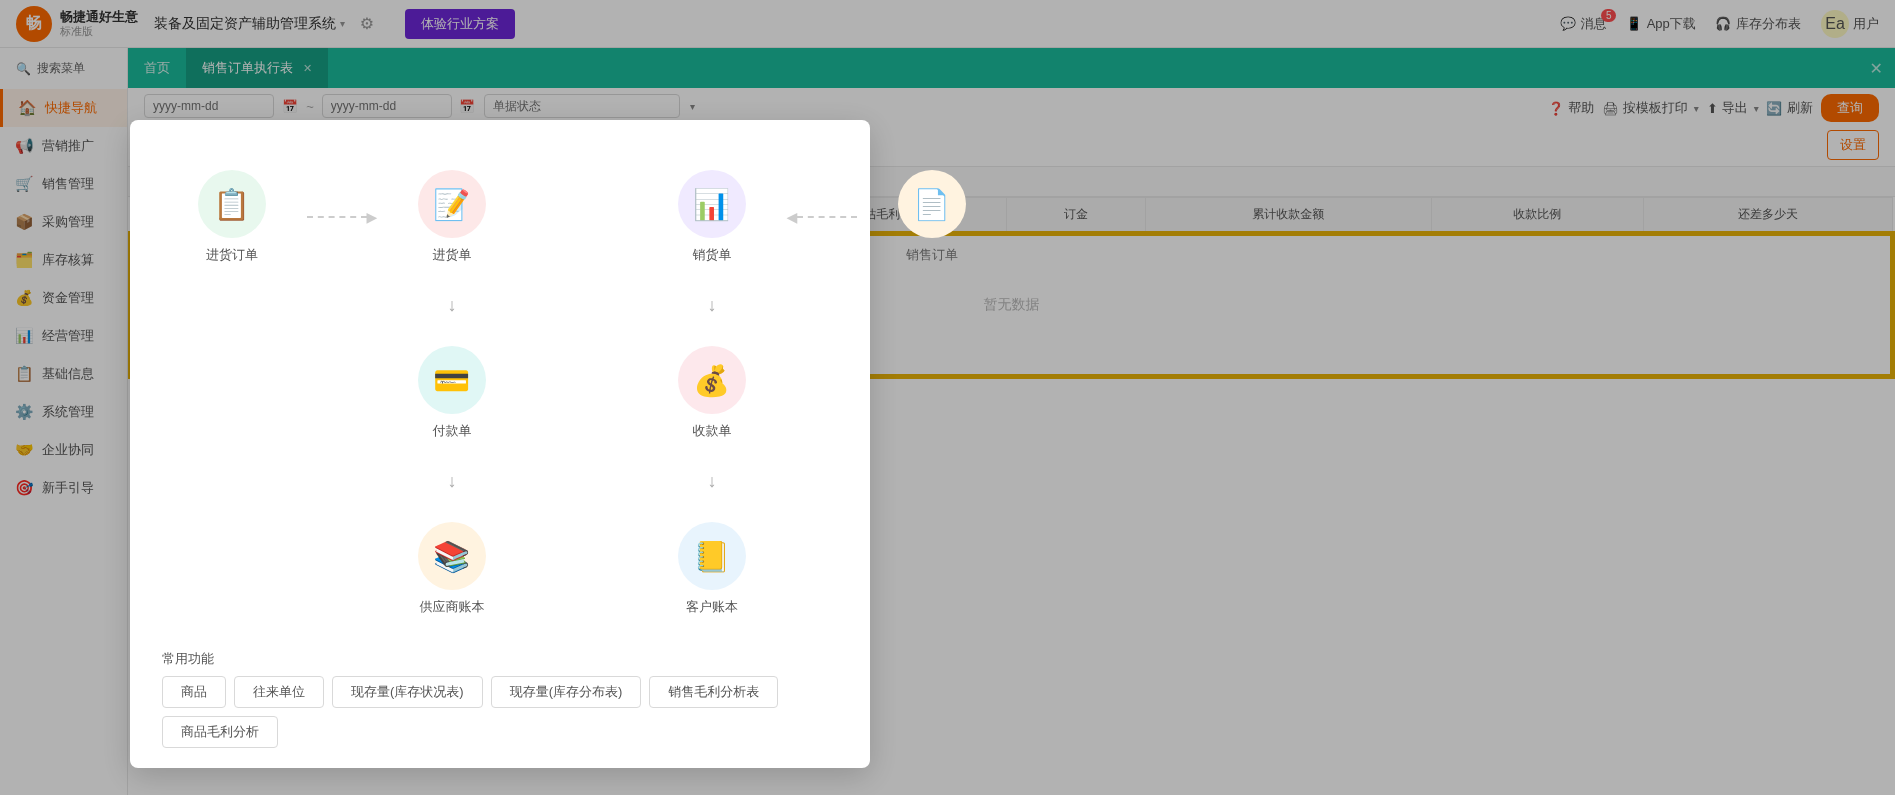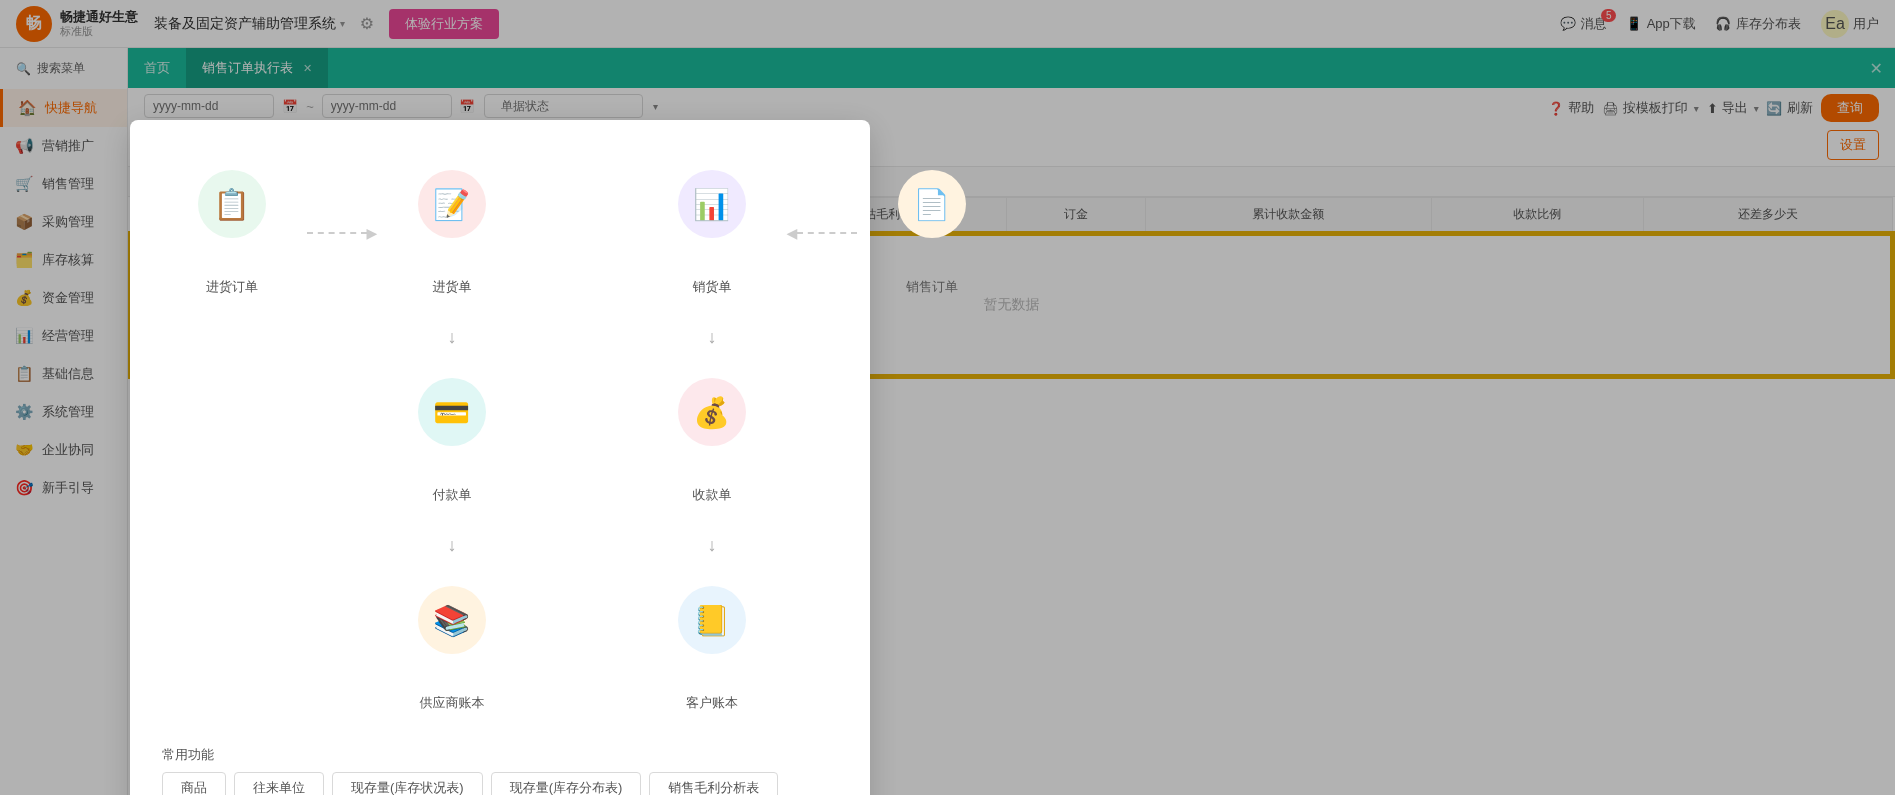--- a/index.html
+++ b/index.html
@@ -15,21 +15,21 @@
     
     .top-bar-left { display: flex; align-items: center; gap: 8px; }
     .logo-circle { width: 36px; height: 36px; background: #ff6b00; border-radius: 50%; display: flex; align-items: center; justify-content: center; color: #fff; font-size: 16px; font-weight: bold; }
     .app-title-block { display: flex; flex-direction: column; line-height: 1.2; }
     .app-title-main { font-size: 13px; color: #333; font-weight: bold; }
     .app-title-sub { font-size: 11px; color: #999; }
     .system-name { font-size: 14px; color: #333; margin-left: 8px; }
     .system-name-dropdown { display: flex; align-items: center; gap: 4px; cursor: pointer; }
     .chevron-down { font-size: 10px; color: #999; }
     .gear-btn { width: 28px; height: 28px; border: none; background: none; cursor: pointer; color: #999; font-size: 16px; display: flex; align-items: center; justify-content: center; }
-    .experience-btn { background: #ec4899; color: #fff; border: none; border-radius: 4px; padding: 6px 16px; font-size: 13px; cursor: pointer; margin-left: 0; }
+    .experience-btn { background: #6d28d9; color: #fff; border: none; border-radius: 4px; padding: 6px 16px; font-size: 13px; cursor: pointer; margin-left: 16px; }
     .top-bar-right { margin-left: auto; display: flex; align-items: center; gap: 20px; }
     .top-bar-item { display: flex; align-items: center; gap: 4px; cursor: pointer; color: #555; font-size: 13px; position: relative; }
     .badge { background: #ff4d4f; color: #fff; border-radius: 10px; font-size: 10px; padding: 1px 5px; position: absolute; top: -6px; right: -10px; }
     .user-avatar { width: 28px; height: 28px; background: #fef9c3; border-radius: 50%; display: flex; align-items: center; justify-content: center; font-size: 16px; }
 
     
     .tab-bar { display: flex; align-items: center; background: #1abc9c; height: 40px; padding: 0 0; flex-shrink: 0; }
     .tab-item { padding: 0 16px; height: 48px; display: flex; align-items: center; cursor: pointer; font-size: 13px; color: rgba(255,255,255,0.85); gap: 6px; }
     .tab-item.active { background: rgba(0,0,0,0.15); color: #fff; }
     .tab-close { font-size: 11px; color: rgba(255,255,255,0.7); cursor: pointer; margin-left: 4px; }
@@ -39,38 +39,38 @@
     .sidebar-nav { flex: 1; overflow-y: auto; }
     .nav-item { display: flex; align-items: center; gap: 8px; padding: 10px 16px; cursor: pointer; color: #555; font-size: 13px; transition: background 0.2s; }
     .nav-item.active { background: #fff3e8; color: #ff6b00; border-left: 3px solid #ff6b00; }
     .nav-icon { width: 18px; height: 18px; display: inline-flex; align-items: center; justify-content: center; font-size: 15px; }
     .toolbar-btn { display: flex; align-items: center; gap: 4px; cursor: pointer; color: #555; font-size: 13px; }
     .query-btn { background: #ff6b00; color: #fff; border: none; border-radius: 10px; padding: 5px 16px; cursor: pointer; font-size: 13px; }
     .set-btn { background: #fff; color: #ff6b00; border: 1px solid #ff6b00; border-radius: 4px; padding: 5px 12px; cursor: pointer; font-size: 13px; margin-top: 4px; }
     .filter-row { background: #f9f9f9; padding: 6px 16px; display: flex; align-items: center; gap: 8px; border-bottom: 1px solid #e8e8e8; flex-shrink: 0; }
     .filter-link { color: #1abc9c; font-size: 12px; cursor: pointer; }
     .date-input { border: 1px solid #d9d9d9; border-radius: 4px; padding: 4px 8px; font-size: 12px; color: #bbb; width: 130px; }
-    .state-select { border: 1px solid #d9d9d9; border-radius: 4px; padding: 4px 16px; font-size: 12px; color: #14532d; width: 159px; }
+    .state-select { border: 1px solid #d9d9d9; border-radius: 4px; padding: 4px 8px; font-size: 12px; color: #14532d; width: 196px; }
 
     
     .table-area { flex: 1; overflow: auto; background: #fff; margin: 0; }
     table { width: 100%; border-collapse: collapse; font-size: 12px; }
     th { background: #f5f5f5; border: 1px solid #e8e8e8; padding: 8px 10px; text-align: center; color: #555; white-space: nowrap; font-weight: normal; }
     td { border: 5px solid #eab308; padding: 8px 10px; text-align: center; color: #555; }
     .no-data { text-align: center; color: #bbb; padding: 60px; font-size: 14px; }
 
     
     .modal-overlay { position: fixed; top: 0; left: 0; right: 0; bottom: 0; background: rgba(0,0,0,0.3); z-index: 100; display: flex; align-items: flex-start; justify-content: flex-start; }
     .modal { background: #fff; border-radius: 8px; width: 740px; margin: 60px auto; padding: 0; box-shadow: 0 8px 32px rgba(0,0,0,0.18); position: absolute; left: 130px; top: 60px; }
     .modal-body { padding: 24px 32px 20px; }
 
     
     .flow-node { display: flex; flex-direction: column; align-items: center; gap: 8px; padding: 16px 0; }
     .flow-circle { width: 68px; height: 68px; border-radius: 50%; display: flex; align-items: center; justify-content: center; font-size: 28px; }
-    .flow-label { font-size: 13px; color: #555; margin-top: 32px; }
+    .flow-label { font-size: 13px; color: #555; }
 
     
     .circle-green { background: #e8f8ee; }
     .circle-red { background: #fde8e8; }
     .circle-purple { background: #f0eaff; }
     .circle-orange { background: #fff3e0; }
     .circle-teal { background: #e0f7f5; }
     .circle-redpink { background: #fde8ec; }
     .circle-orange2 { background: #fff3e0; }
     .circle-blue { background: #e8f4fd; }

